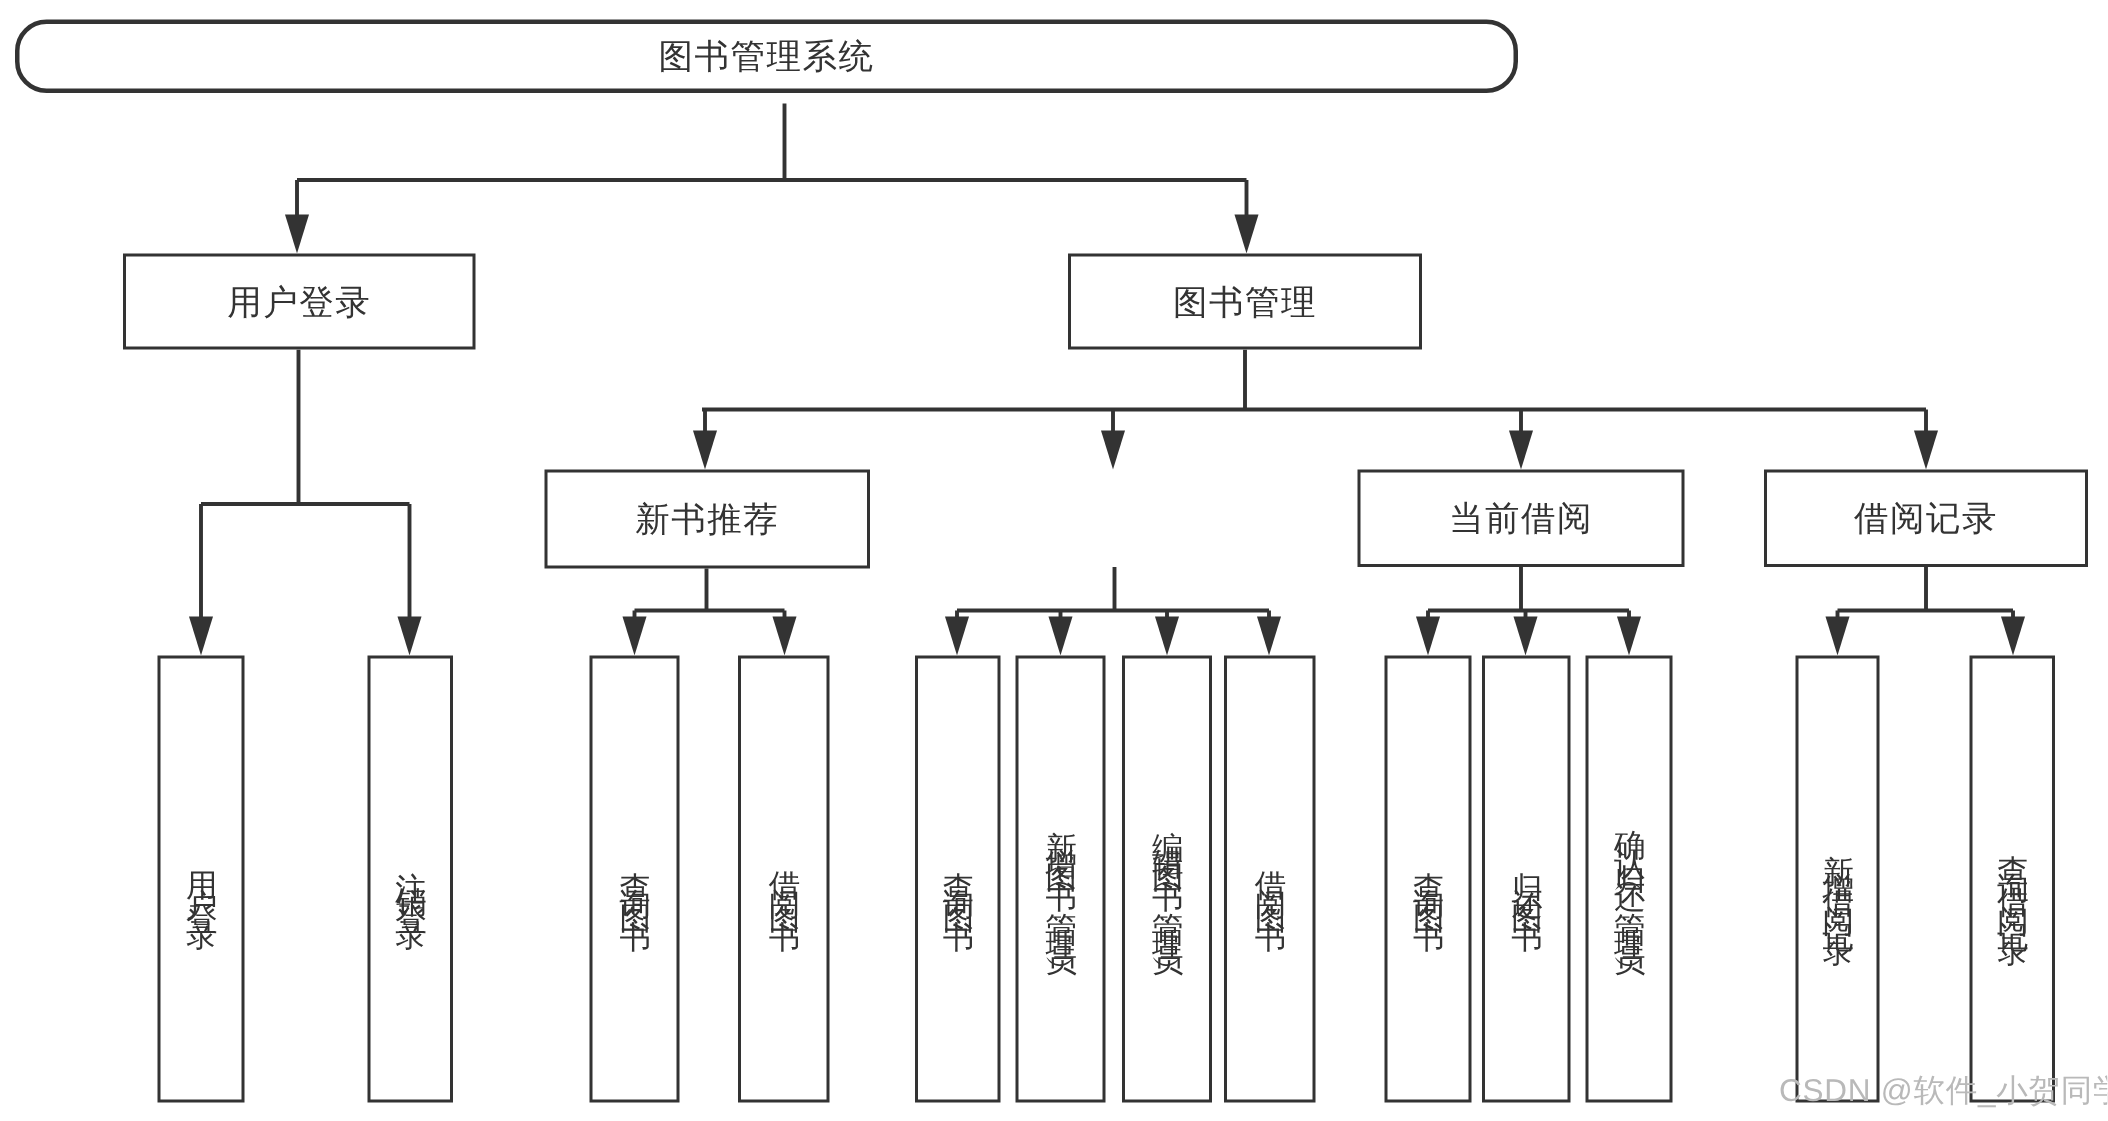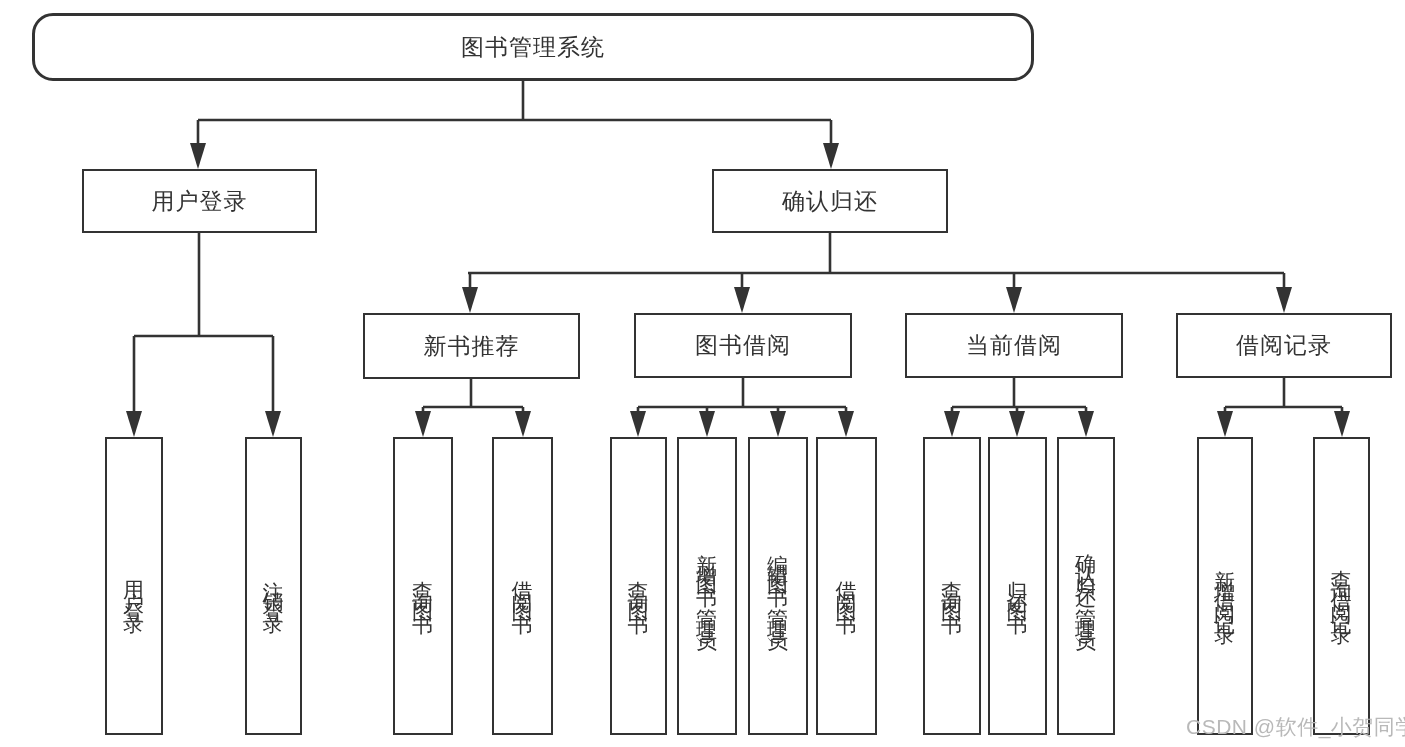--- a/index.html
+++ b/index.html
@@ -109,36 +109,33 @@
     <polygon points="1078,411 1094,411 1086,437"></polygon>
 
     <polyline points="1284,378 1284,407"></polyline>
     <polyline points="1225,407 1342,407"></polyline>
     <line x1="1225" y1="407" x2="1225" y2="420"></line>
     <polygon points="1217,411 1233,411 1225,437"></polygon>
     <line x1="1342" y1="407" x2="1342" y2="420"></line>
     <polygon points="1334,411 1350,411 1342,437"></polygon>
   </svg>
 
-  <div class="box root" style="left:32px;top:13px;width:1002px;height:68px;border-radius:21px;">
+  <div class="box root" style="left:10px;top:13px;width:1002px;height:49px;border-radius:21px;">
     <span class="hlabel">图书管理系统</span>
   </div>
 
   <div class="box" style="left:82px;top:169px;width:235px;height:64px;">
     <span class="hlabel">用户登录</span>
   </div>
   <div class="box" style="left:712px;top:169px;width:236px;height:64px;">
-    <span class="hlabel">确认归还</span>
+    <span class="hlabel">图书管理</span>
   </div>
 
   <div class="box" style="left:363px;top:313px;width:217px;height:66px;">
     <span class="hlabel">新书推荐</span>
-  </div>
-  <div class="box" style="left:634px;top:313px;width:218px;height:65px;">
-    <span class="hlabel">图书借阅</span>
   </div>
   <div class="box" style="left:905px;top:313px;width:218px;height:65px;">
     <span class="hlabel">当前借阅</span>
   </div>
   <div class="box" style="left:1176px;top:313px;width:216px;height:65px;">
     <span class="hlabel">借阅记录</span>
   </div>
 
   <div class="box v" style="left:105px;top:437px;width:58px;height:298px;">
     <span class="vlabel">用户登录</span>

